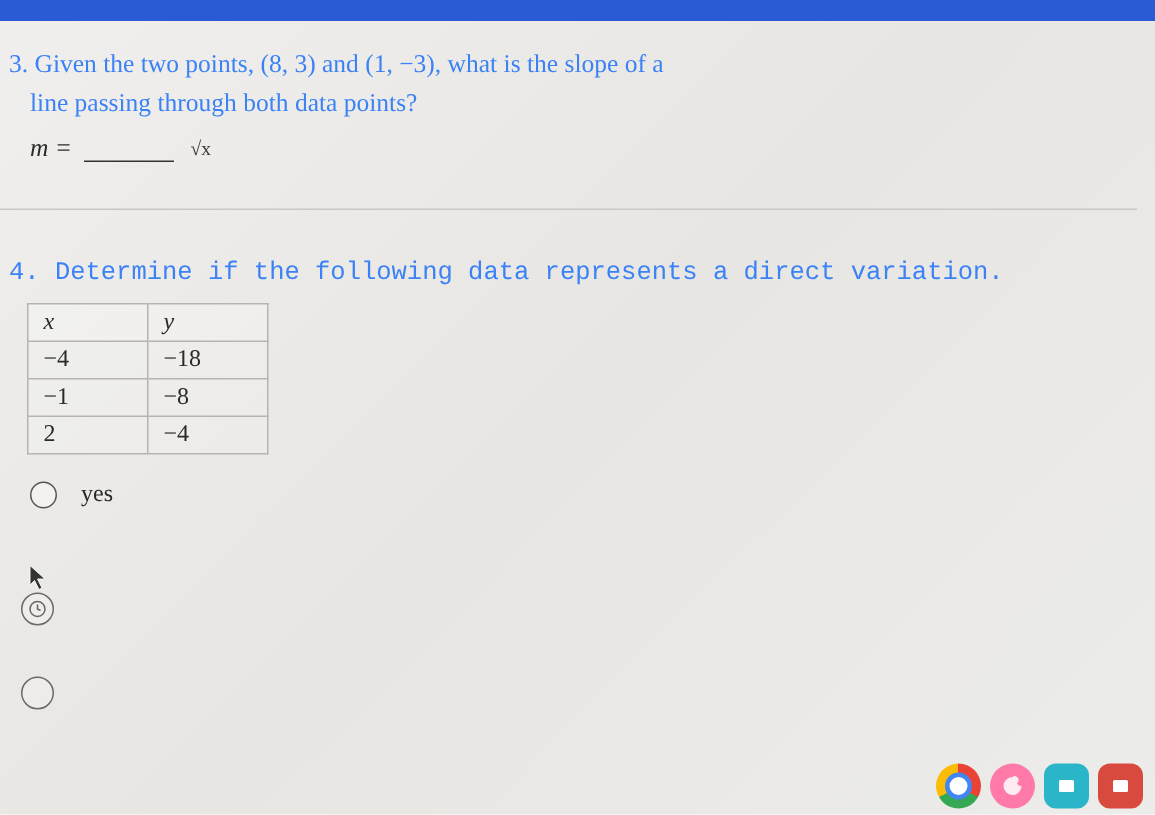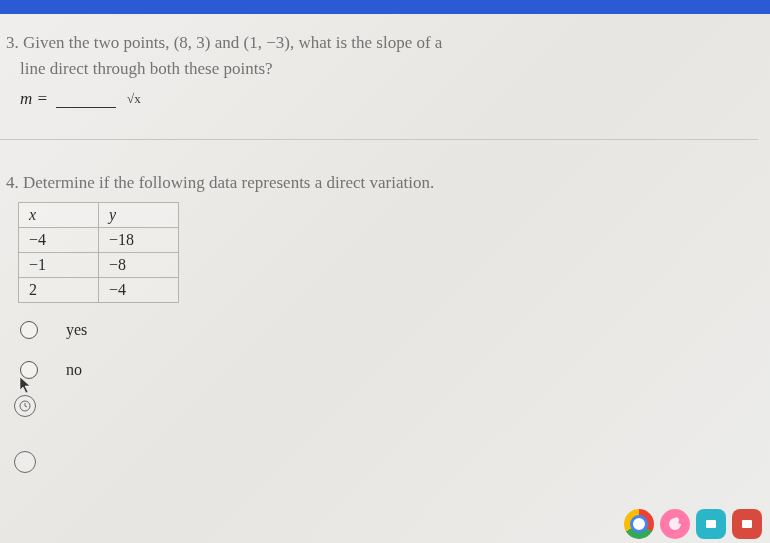--- a/index.html
+++ b/index.html
@@ -15,21 +15,21 @@
   height: 14px;
   background: #2b5bd4;
 }
 .page {
   padding: 10px 12px 0 0;
 }
 .question {
   padding: 6px 0 14px 6px;
 }
 .q3 { border-bottom: 1px solid #c9c7c3; padding-bottom: 30px; }
-.q-text { font-size: 17px; line-height: 1.5; color: #737373; }
+.q-text { font-size: 17px; line-height: 1.5; color: #3b82f6; }
 .q-text .indent { padding-left: 14px; display: block; }
 .q-num { display: inline; }
 .slope-line {
   margin-top: 8px;
   padding-left: 14px;
   font-size: 17px;
   display: flex;
   align-items: center;
   gap: 8px;
 }
@@ -40,21 +40,21 @@
   min-width: 60px;
   height: 18px;
 }
 .sqrt-btn {
   font-size: 13px;
   color: #3a3a3a;
   padding: 1px 3px;
   cursor: pointer;
 }
 .q4 { margin-top: 24px; }
-.q4 .q-text { font-size: 17px; }
+.q4 .q-text { font-size: 17px; font-family: Liberation Mono, monospace; }
 .var { font-style: italic; }
 .data-table {
   border-collapse: collapse;
   margin-top: 6px;
   margin-left: 12px;
   font-size: 16px;
 }
 .data-table th, .data-table td {
   border: 1px solid #b7b4af;
   padding: 3px 10px;
@@ -64,21 +64,21 @@
 }
 .data-table th {
   font-weight: normal;
   font-style: italic;
   background: rgba(255,255,255,0.25);
 }
 .options { margin-top: 18px; margin-left: 14px; }
 .option {
   display: flex;
   align-items: center;
-  gap: 28px;
+  gap: 16px;
   margin-bottom: 22px;
   font-size: 16px;
   cursor: pointer;
 }
 .radio {
   width: 18px;
   height: 18px;
   border: 1.5px solid #555;
   border-radius: 50%;
   background: #f4f2ef;
@@ -135,21 +135,21 @@
 <body>
 
 <div class="top-bar"></div>
 
 <div class="page">
 
   <div class="question q3">
     <div class="q-text">
       <span class="q-num">3.</span>
       <span>Given the two points, (8, 3) and (1, −3), what is the slope of a</span>
-      <span class="indent">line direct through both these points?</span>
+      <span class="indent">line passing through both data points?</span>
     </div>
     <div class="slope-line">
       <span class="m-eq">m =</span>
       <span class="blank"></span>
       <span class="sqrt-btn">√x</span>
     </div>
   </div>
 
   <div class="question q4">
     <div class="q-text">
@@ -176,24 +176,20 @@
         <td>−4</td>
       </tr>
     </tbody>
       </table>
 
     <div class="options">
       <label class="option">
         <span class="radio"></span>
         <span>yes</span>
       </label>
-      <label class="option">
-        <span class="radio"></span>
-        <span>no</span>
-      </label>
     </div>
   </div>
 
 </div>
 
 <span class="cursor-icon">
   <svg width="16" height="18" viewBox="0 0 16 18">
       <path d="M2 1 L2 14 L5 11 L8 17 L10 16 L7 10 L12 10 Z" fill="#333" stroke="#fff" stroke-width="0.6"></path>
     </svg>
 </span>

